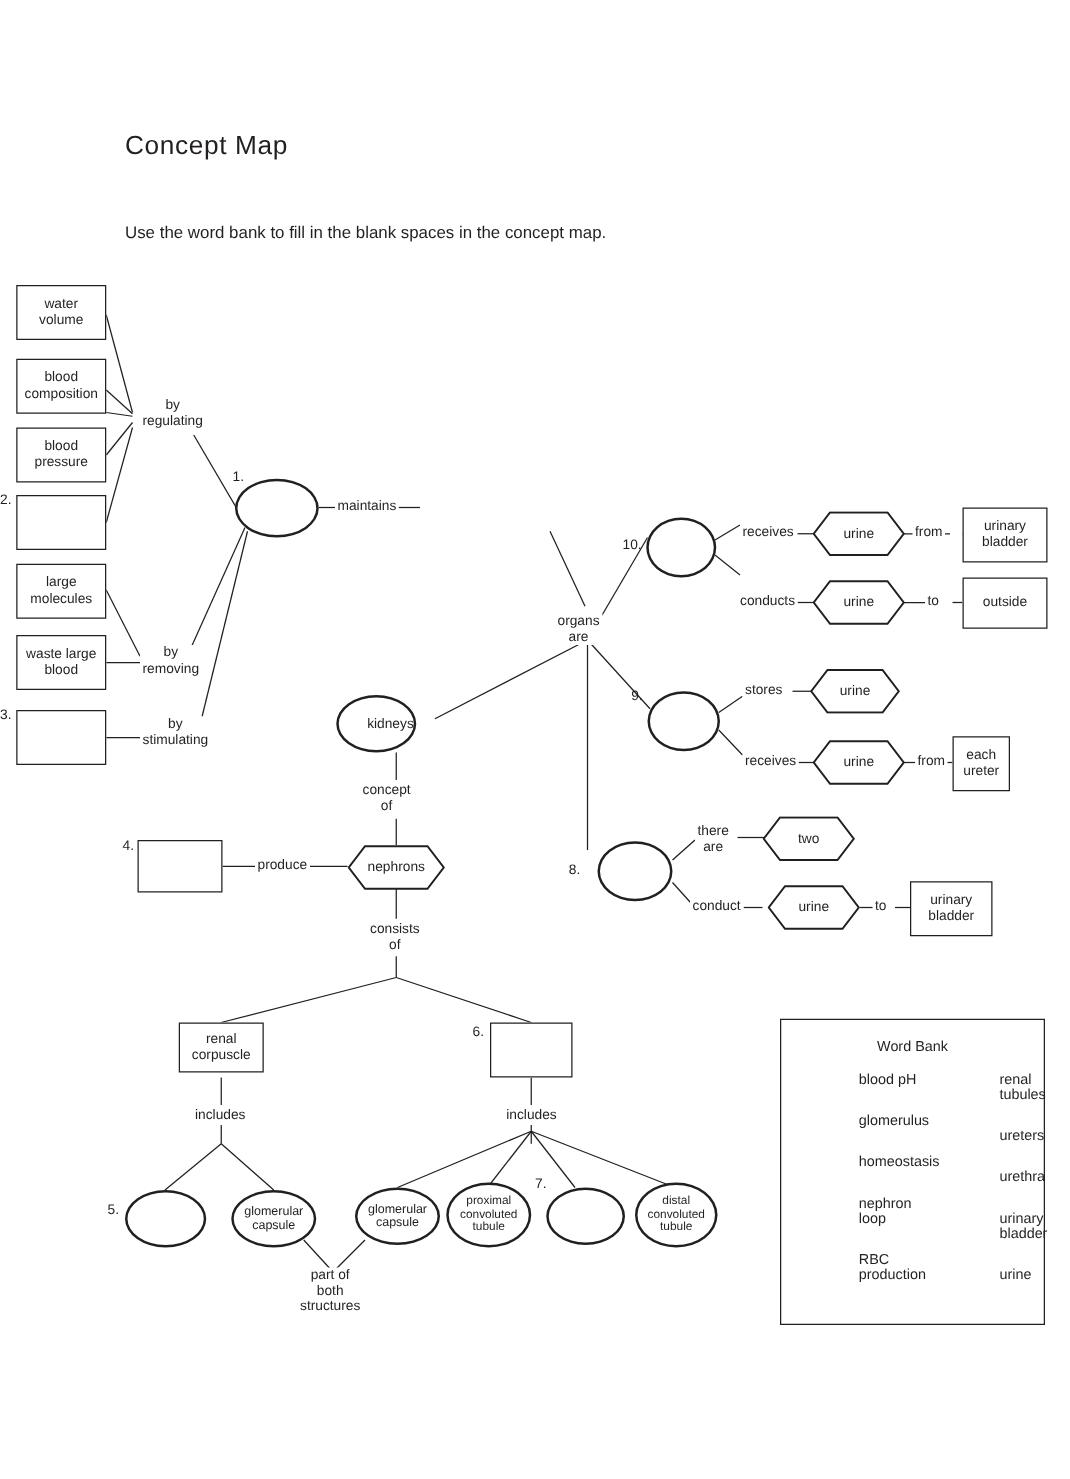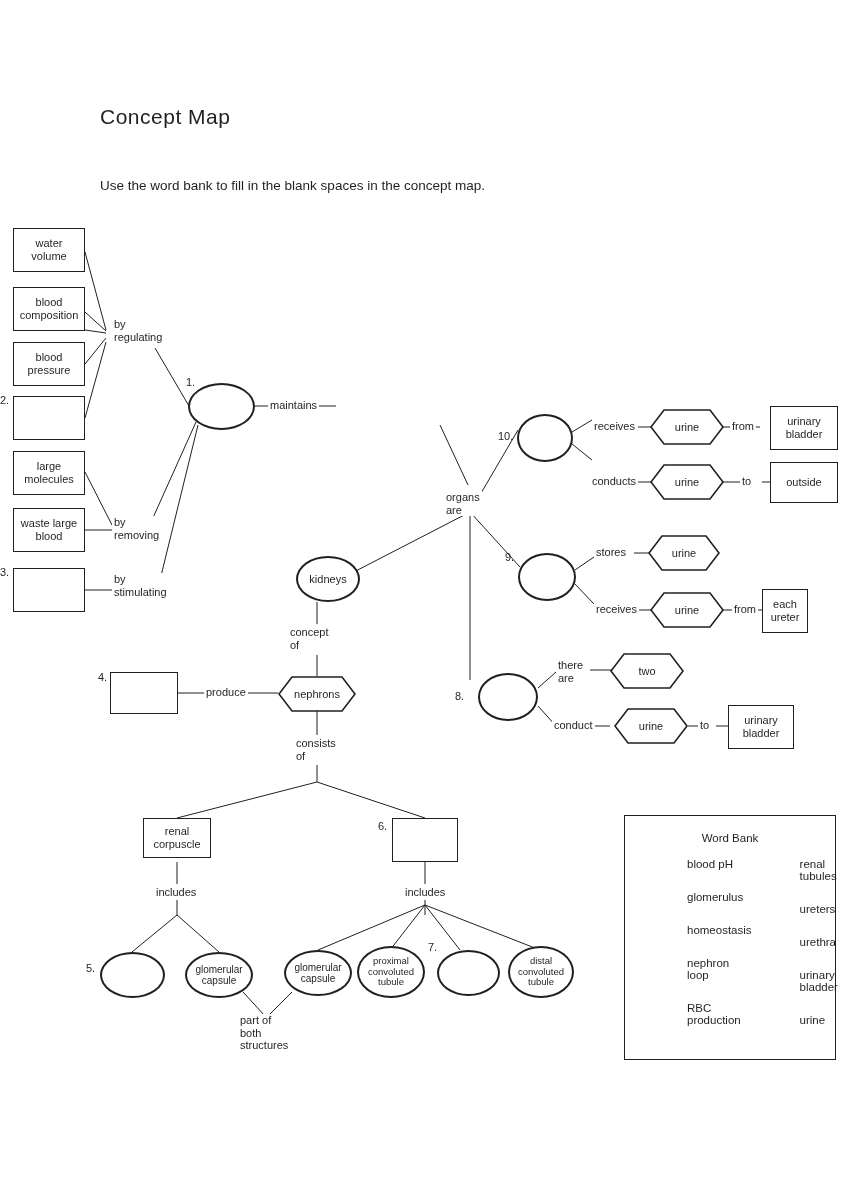--- a/index.html
+++ b/index.html
@@ -73,20 +73,21 @@
     top: 0;
   }
   .hex .hex-label {
     position: relative;
     z-index: 2;
   }
   .edge-label {
     position: absolute;
     font-size: 11px;
     line-height: 1.15;
+    text-align: center;
     color: #231f20;
     background: #ffffff;
     padding: 0 2px;
     z-index: 4;
     white-space: nowrap;
   }
   .blank-num {
     position: absolute;
     font-size: 11px;
     color: #231f20;
@@ -254,21 +255,21 @@
   <div class="edge-label" style="left:112px; top:573px; white-space:pre-line;">by
 stimulating</div>
 
   <span class="blank-num" style="left:186px; top:376px;">1.</span>
   <div class="node oval" style="left:188px; top:383px; width:67px; height:47px;">
     <span></span>
   </div>
   <div class="edge-label" style="left:268px; top:399px;">maintains</div>
   <div class="edge-label" style="left:444px; top:491px; white-space:pre-line;">organs
 are</div>
-  <div class="node oval" style="left:296px; top:556px; width:64px; height:46px;">
+  <div class="node oval" style="left:269px; top:556px; width:64px; height:46px;justify-content:flex-end;">
     <span>kidneys</span>
   </div>
   <div class="edge-label" style="left:288px; top:626px; white-space:pre-line;">concept
 of</div>
 
   <span class="blank-num" style="left:98px; top:671px;">4.</span>
   <div class="node box" style="left:110px; top:672px; width:68px; height:42px;">
     <span></span>
   </div>
   <div class="edge-label" style="left:204px; top:686px;">produce</div>

